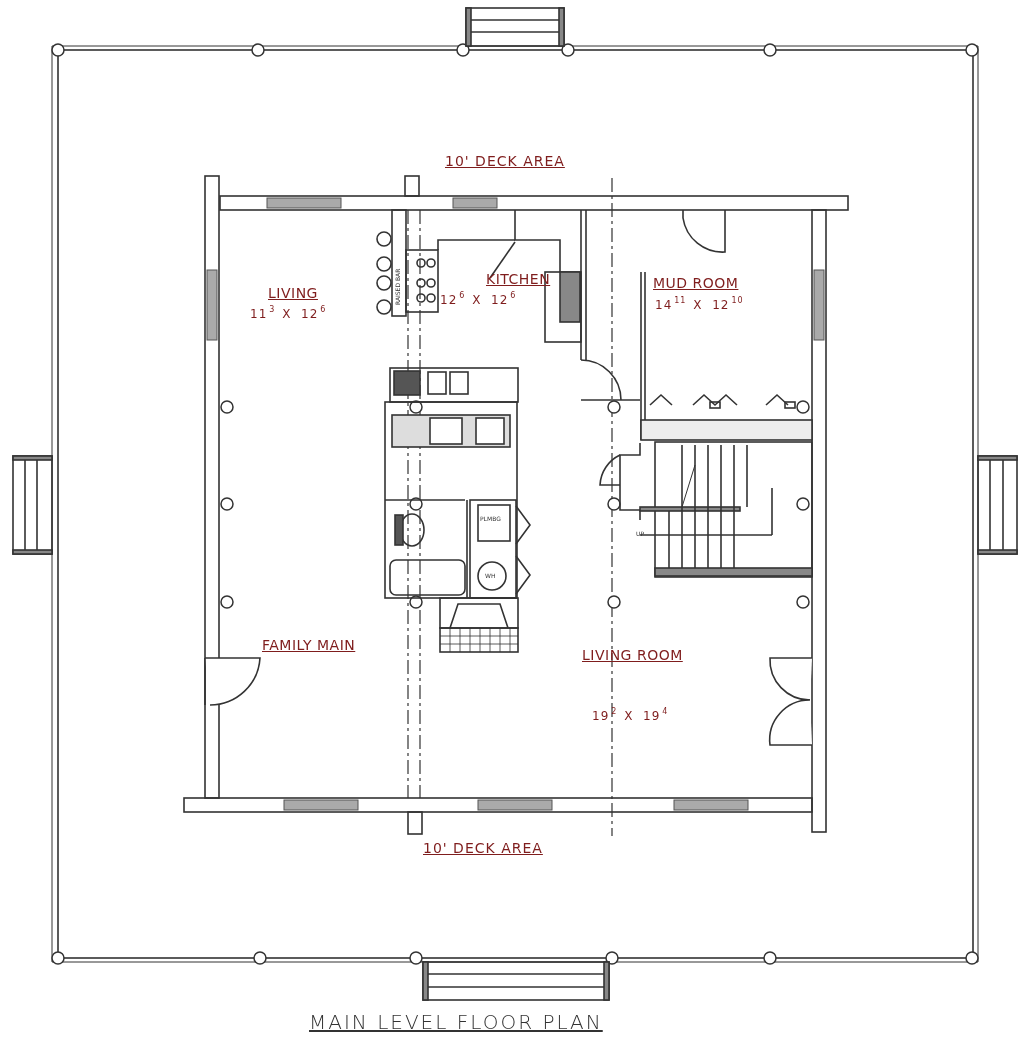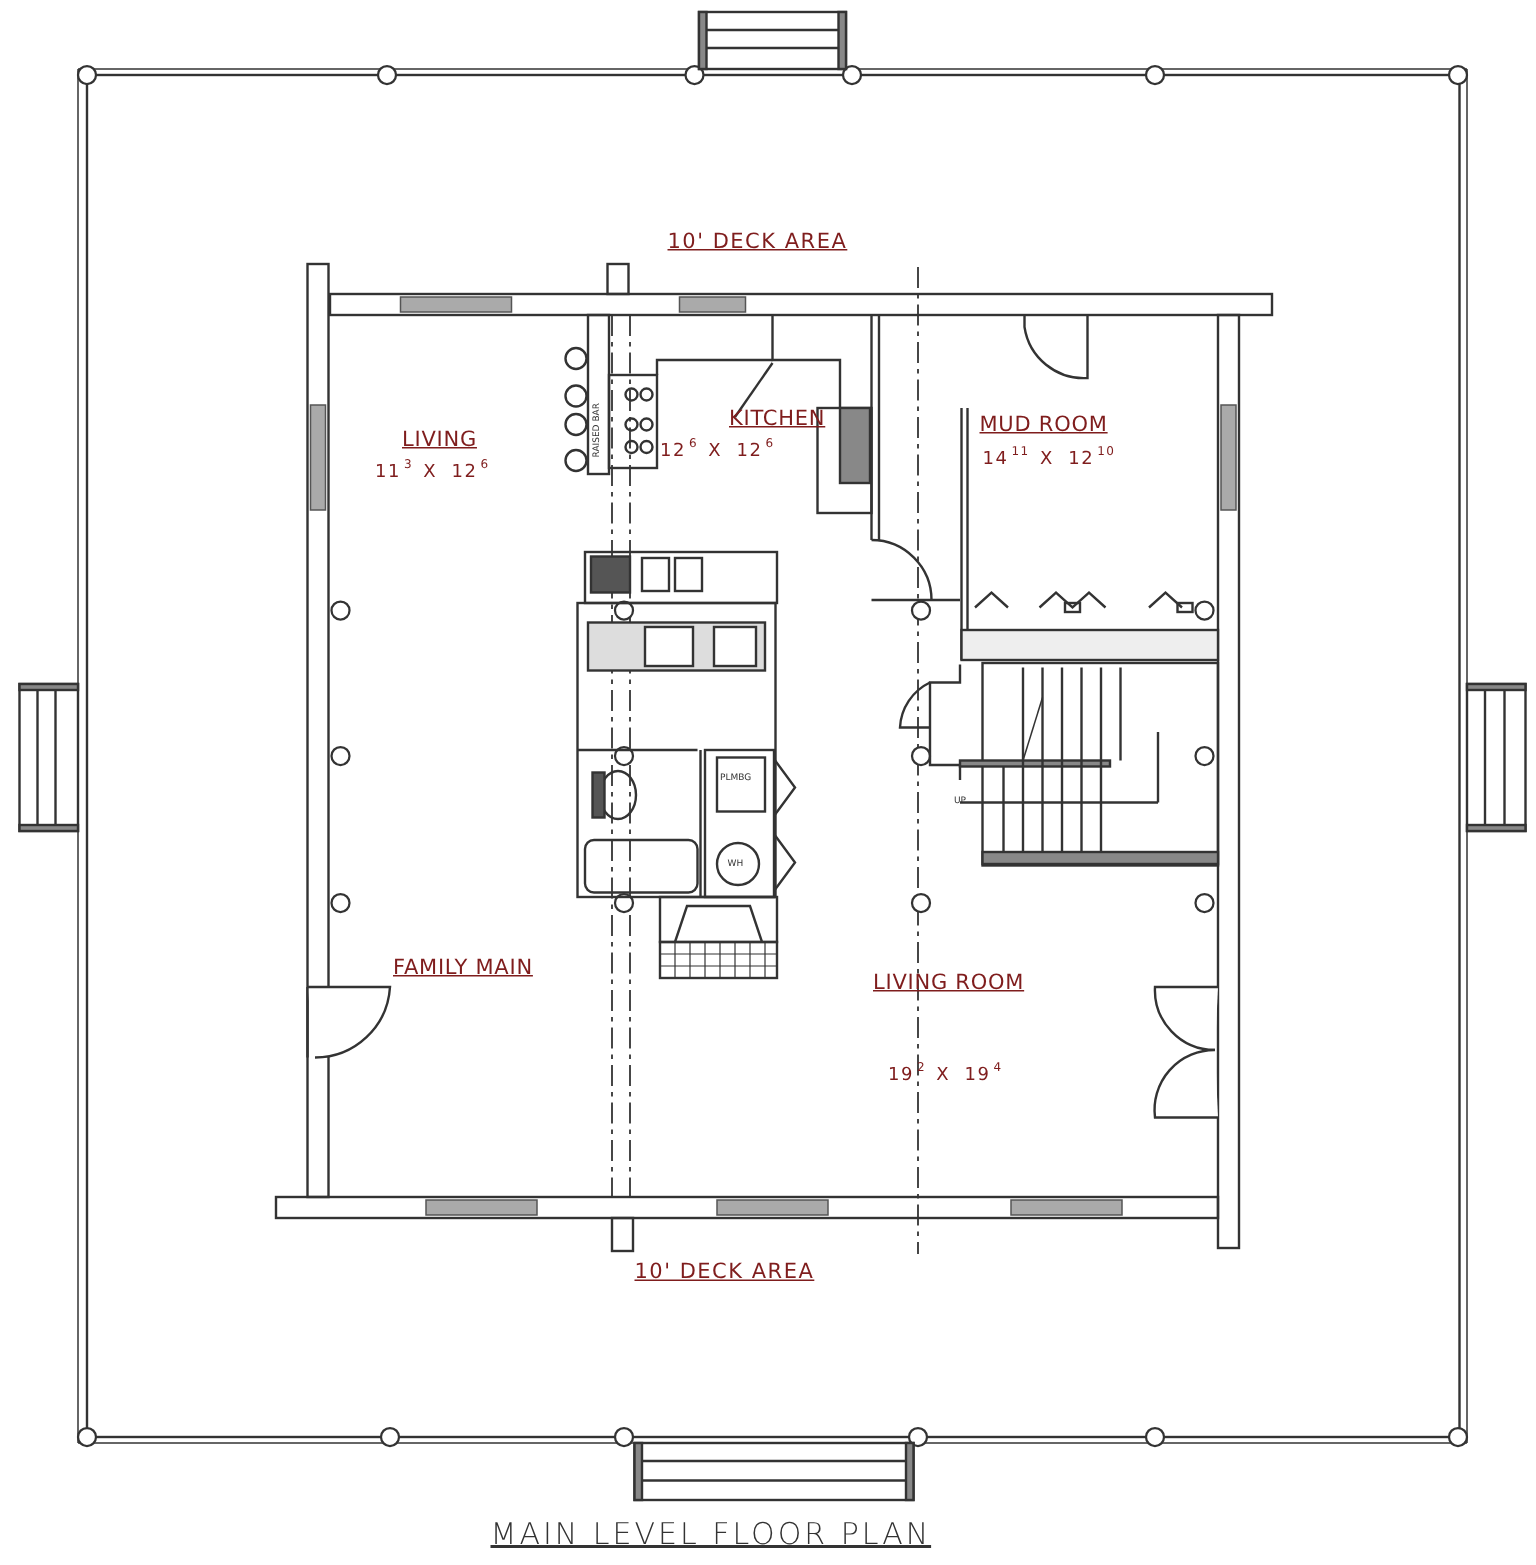--- a/index.html
+++ b/index.html
@@ -248,13 +248,13 @@
 <div class="lbl room-name" style="left:582px; top:647px;">LIVING ROOM</div>
 <div class="lbl room-dim" style="left:592px; top:667px;margin-top:40px;">
   <span>19</span><sup>2</sup> X &nbsp;<span>19</span><sup>4</sup>
 </div>
 
 <div class="lbl tiny" style="left:394px; top:240px; transform: rotate(-90deg); transform-origin: left top; top:305px;">RAISED BAR</div>
 <div class="lbl tiny" style="left:480px; top:515px;">PLMBG</div>
 <div class="lbl tiny" style="left:485px; top:572px;">WH</div>
 <div class="lbl tiny" style="left:636px; top:530px;">UP</div>
 
-<div class="lbl title" style="left:327px; top:1010px;">MAIN LEVEL FLOOR PLAN</div>
+<div class="lbl title" style="left:309px; top:1010px;">MAIN LEVEL FLOOR PLAN</div>
 
 </body></html>

